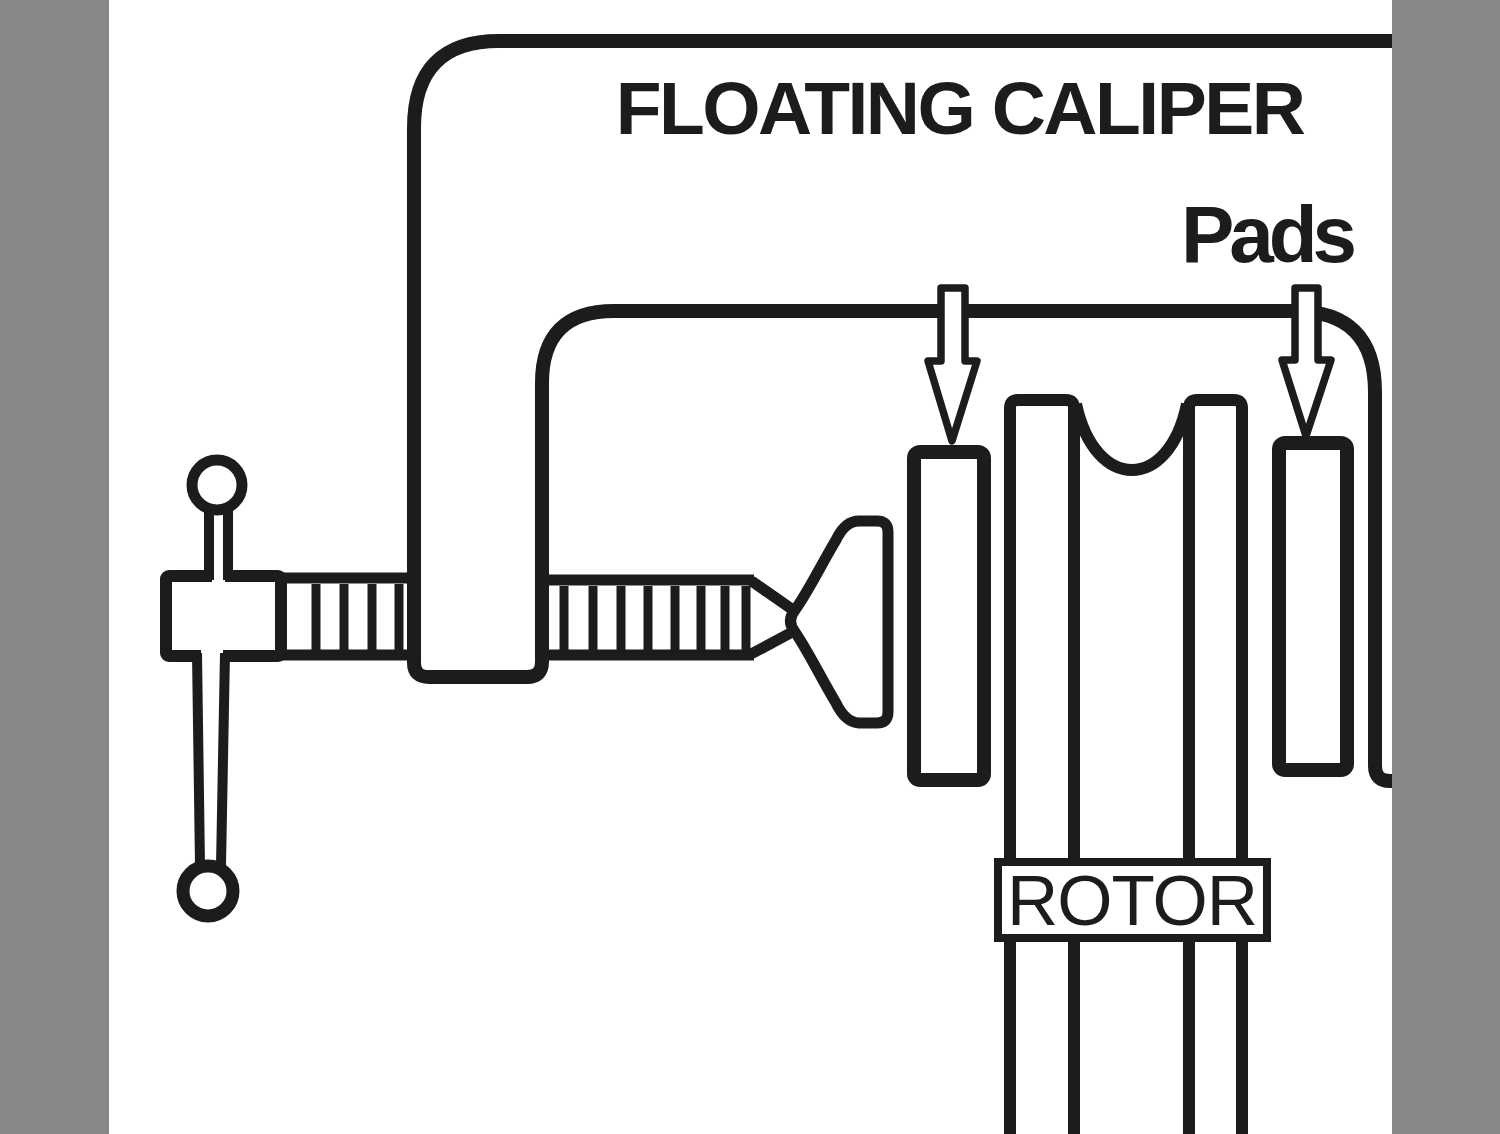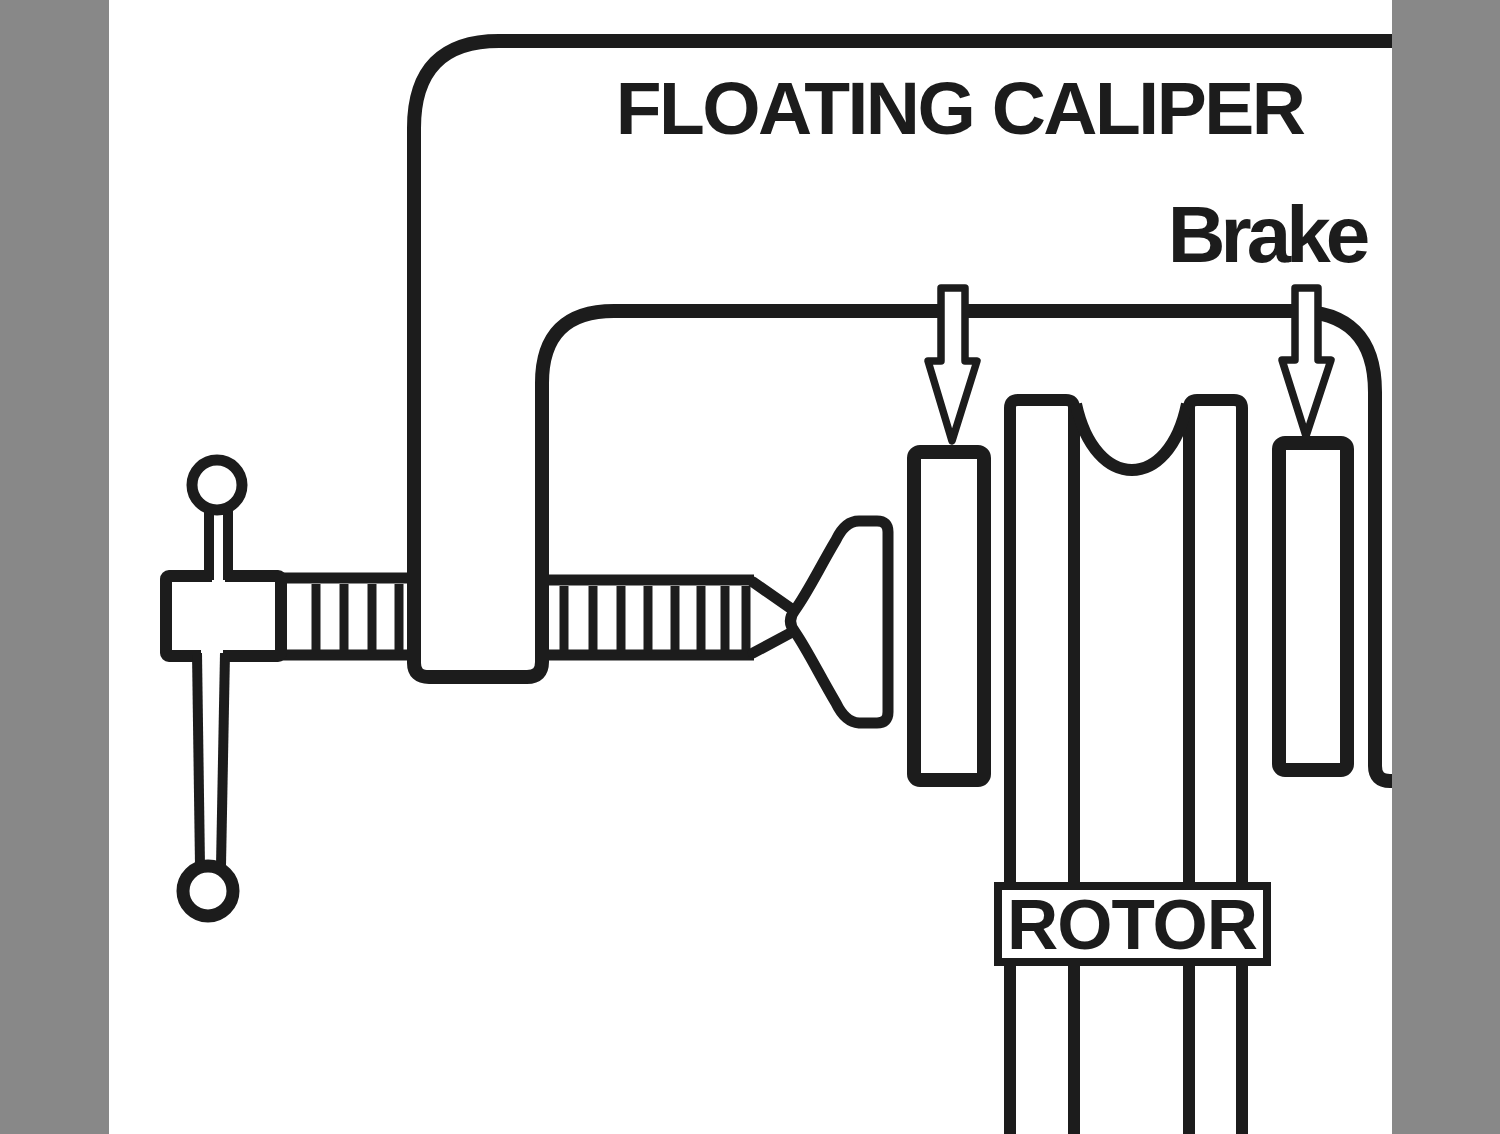--- a/index.html
+++ b/index.html
@@ -39,24 +39,23 @@
   #brake-label{left:888px;letter-spacing:-4px;}
   #pads-label{left:1158px;letter-spacing:-5px;}
   .rotor-box{
     position:absolute;
     left:885px;top:858px;
     width:277px;height:84px;
     box-sizing:border-box;
     border:8px solid var(--ink);
     background:var(--paper);
     display:flex;align-items:center;justify-content:center;
-    font-size:71px;font-weight:bold;
+    font-size:71px;font-weight:normal;
     letter-spacing:-1px;
     color:var(--ink);
-    margin-top:24px;
   }
 </style>
 </head>
 <body>
 
 <div class="stage">
 
   <svg width="1500" height="1134" viewBox="0 0 1500 1134">
 
     <g>
@@ -125,19 +124,19 @@
     <rect class="fw" stroke-width="14" x="805" y="452" width="70" height="328" rx="6"></rect>
     <rect class="fw" stroke-width="14" x="1170" y="443" width="68" height="327" rx="6"></rect>
 
     <path class="fw" stroke-width="7.5" stroke-linejoin="round" d="M 832,288 L 832,361 L 819,361 L 843,441 L 868,361 L 856,361 L 856,288 Z"></path>
     <path class="fw" stroke-width="7.5" stroke-linejoin="round" d="M 1186,288 L 1186,360 L 1173,360 L 1197,436 L 1222,360 L 1209,360 L 1209,288 Z"></path>
   </svg>
 
   <div class="label title-label" id="title-label">FLOATING CALIPER</div>
 
 
-  <div class="label pad-label" id="pads-label">Brake</div>
+  <div class="label pad-label" id="pads-label">Pads</div>
 
   <div class="rotor-box">
     <span>ROTOR</span>
   </div>
 
 </div>
 
 </body></html>

